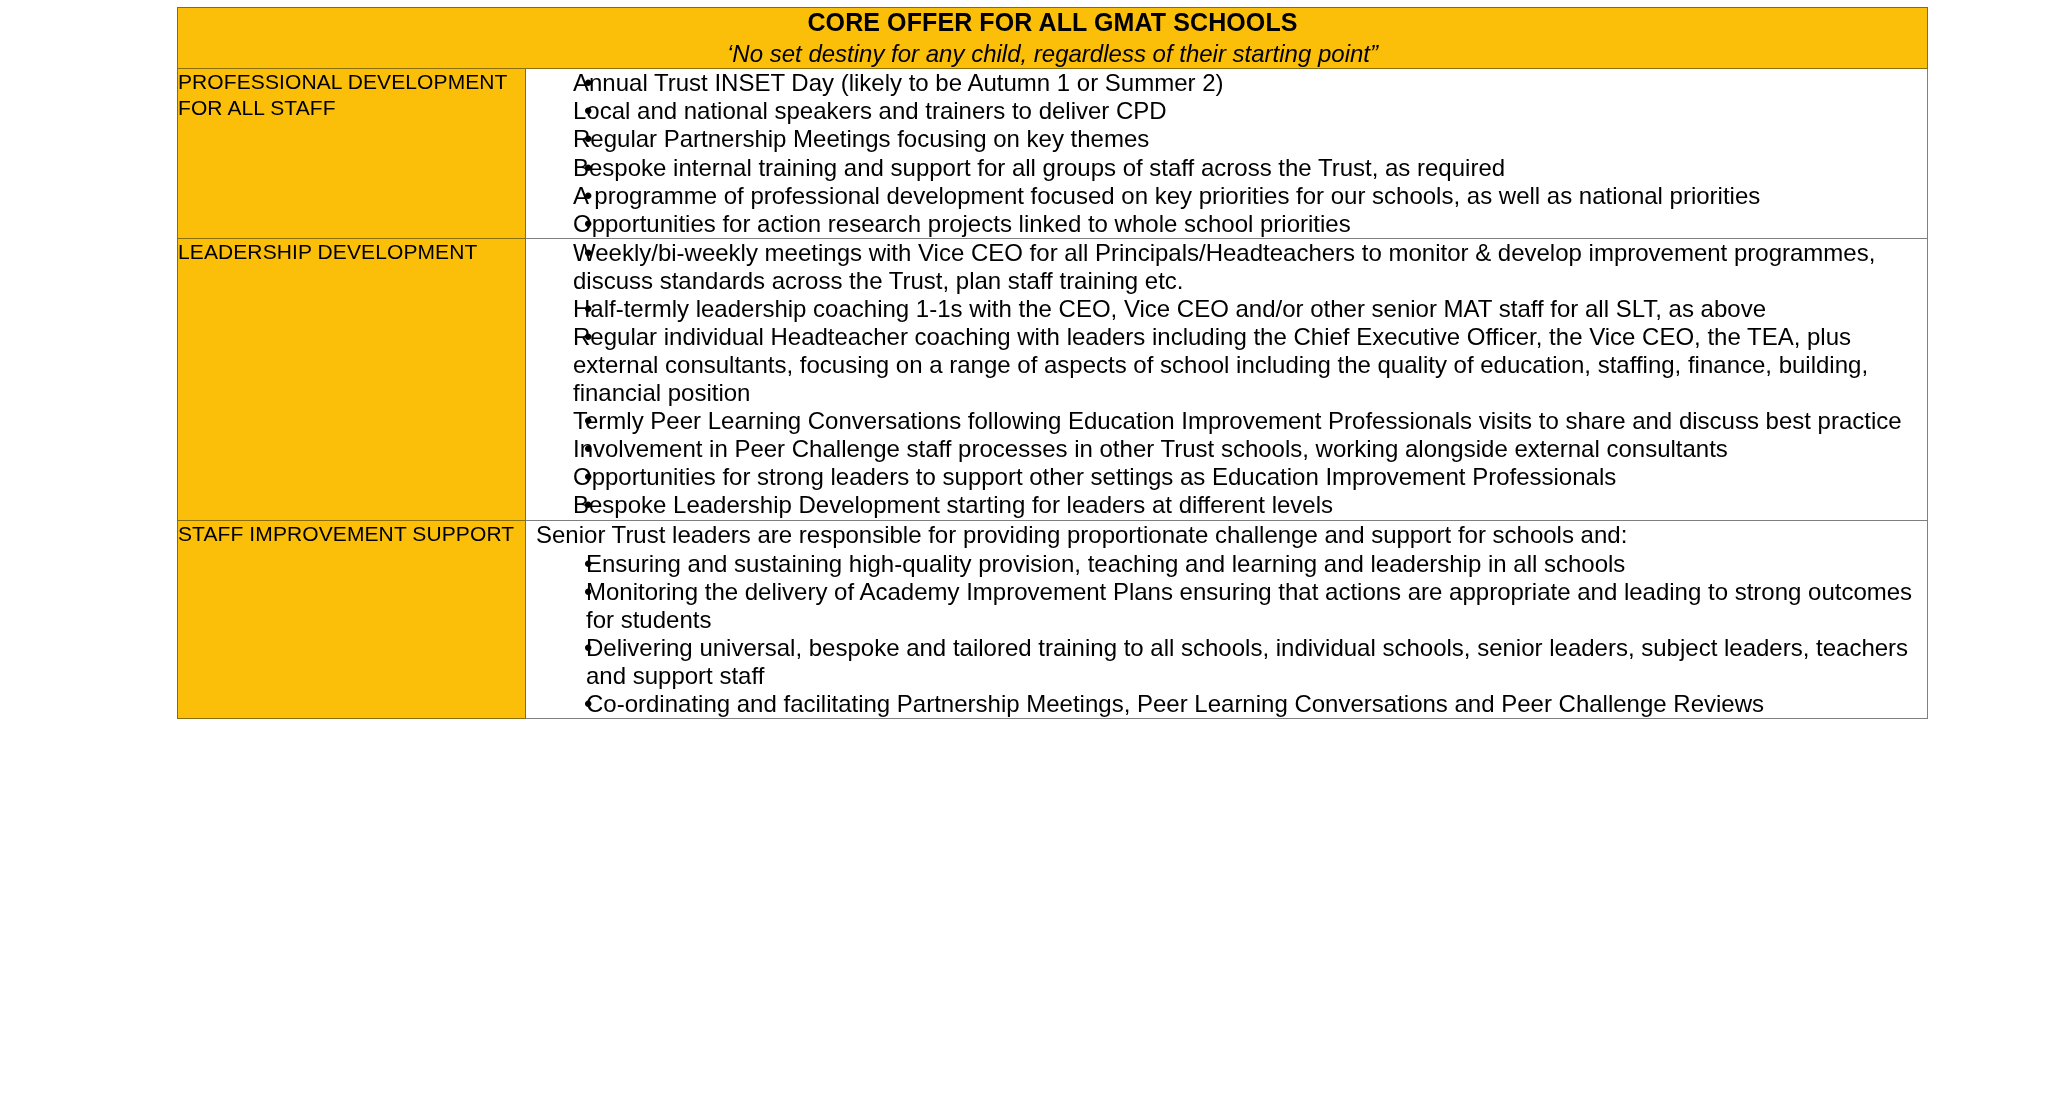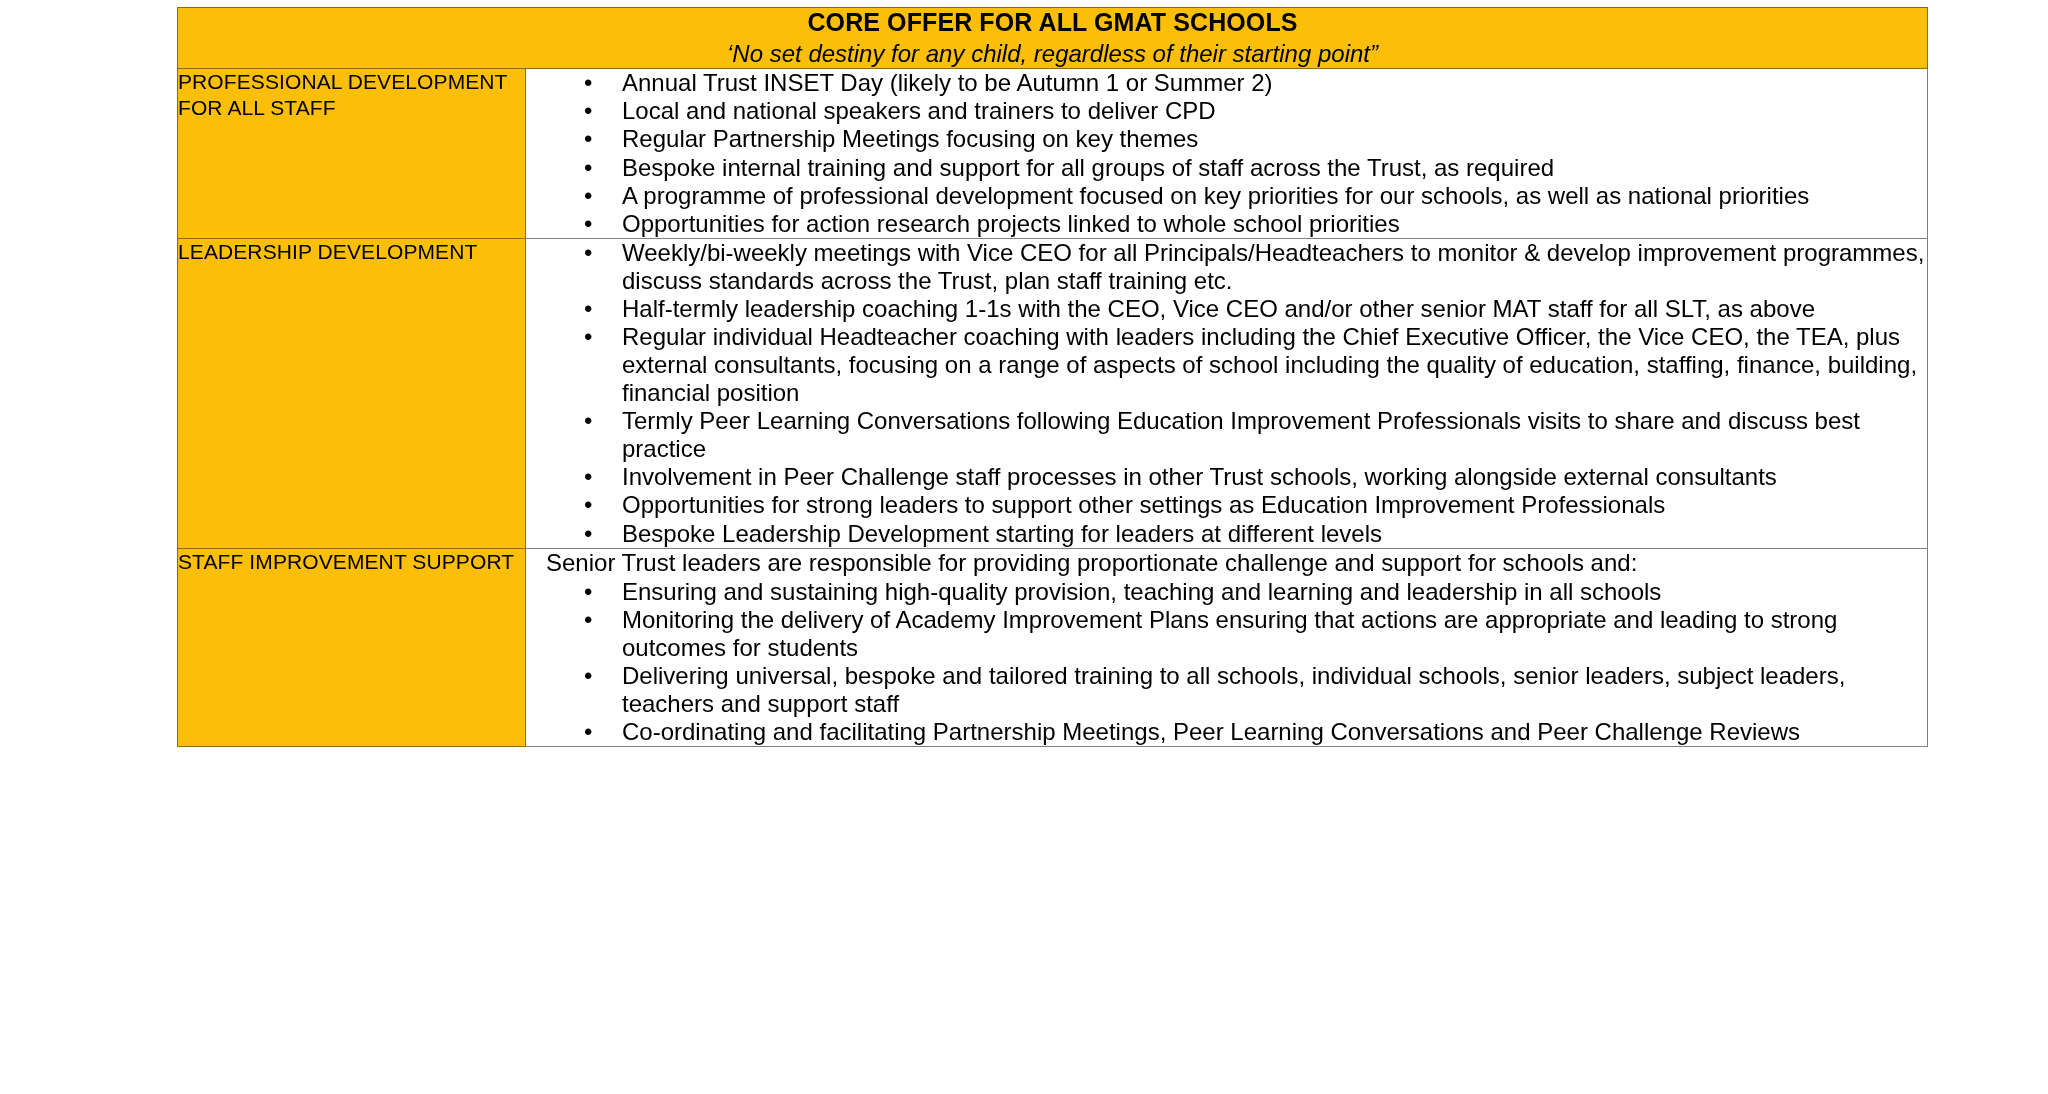--- a/index.html
+++ b/index.html
@@ -75,49 +75,49 @@
 
   
   .content-cell {
     background: #ffffff;
     padding: 9px 14px 9px 0px;
   }
 
   .intro-line {
     font-size: 24px;
     line-height: 1.17;
-    padding-left: 20px;
+    padding-left: 10px;
     margin: 0 0 1px 0;
   }
 
   ul.bullets {
     margin: 0;
     padding: 0;
     list-style: none;
   }
   ul.bullets > li {
     position: relative;
     font-size: 24px;
     line-height: 1.17;
-    padding-left: 96px;
+    padding-left: 47px;
     margin-bottom: 0px;
     text-indent: 0;
   }
   ul.bullets > li::before {
     content: "\2022";
     position: absolute;
     left: 58px;
     top: 0;
     font-size: 24px;
     line-height: 1.17;
   }
 
   
   ul.bullets.indent-sub > li {
-    padding-left: 96px;
+    padding-left: 60px;
   }
   ul.bullets.indent-sub > li::before {
     left: 58px;
   }
 </style>
 </head>
 <body>
 
 <div class="page">
 

